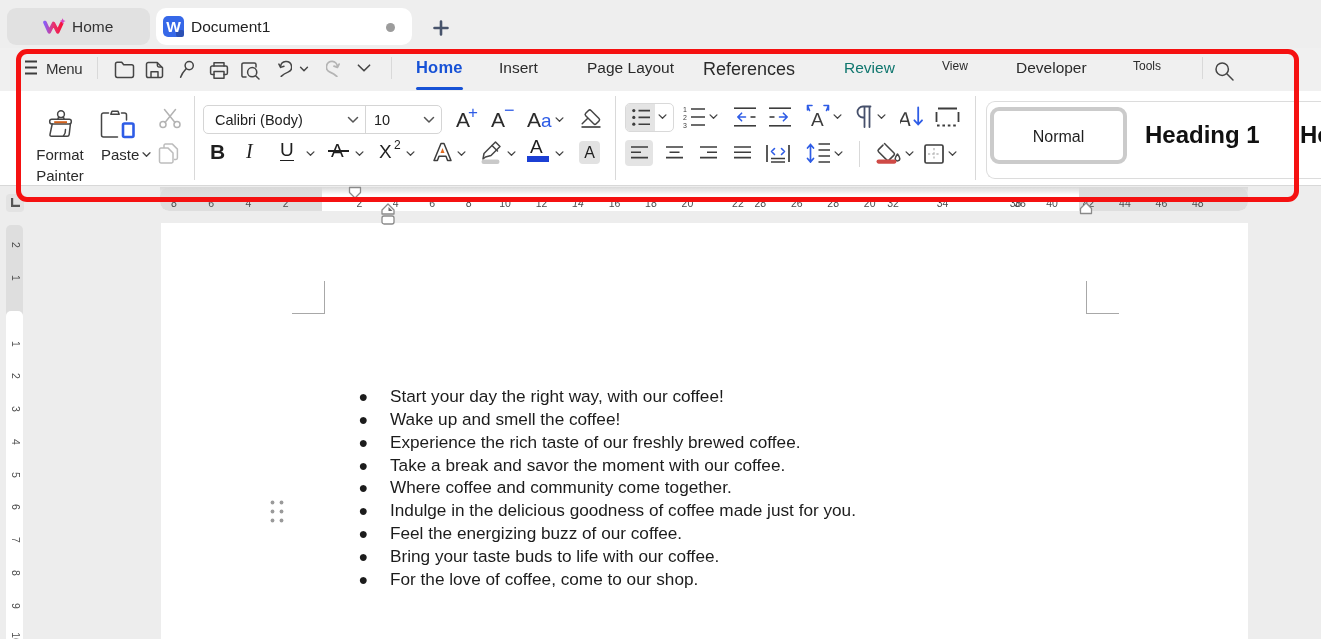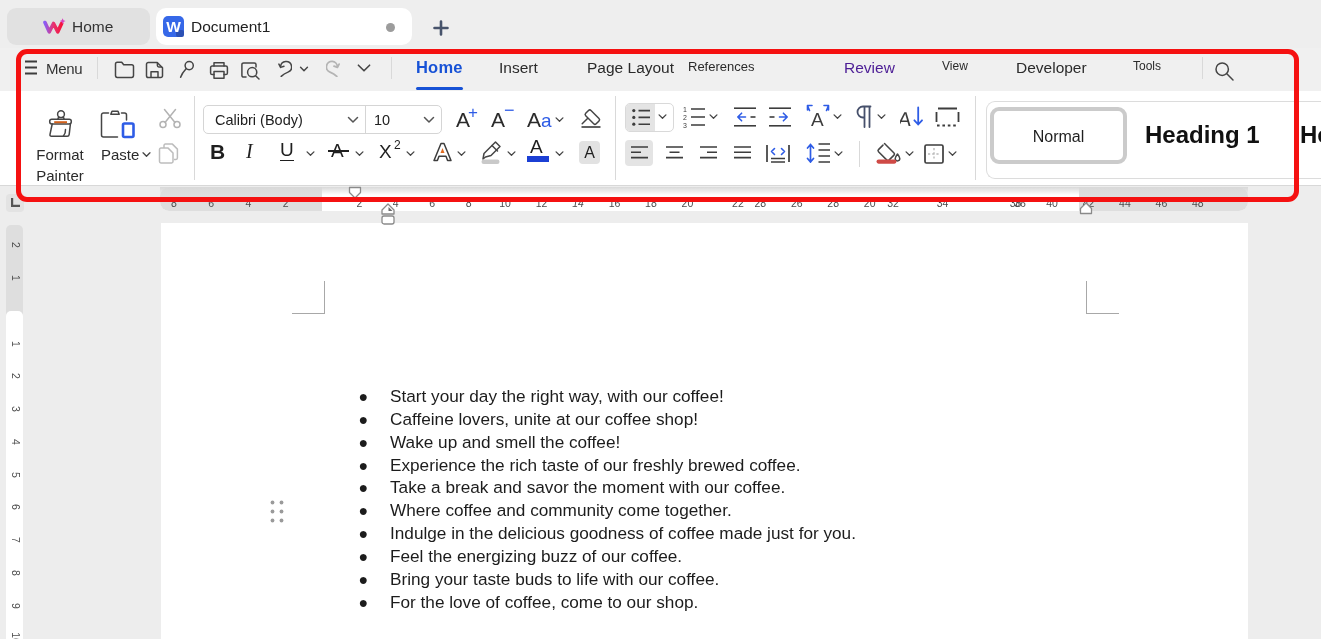--- a/index.html
+++ b/index.html
@@ -97,22 +97,22 @@
 
   <svg class="abs" style="left:357px;top:64px;" width="14" height="8" viewBox="0 0 17 10">
     <path d="M1.5 1.5 L8.5 8.5 L15.5 1.5" stroke="#454545" stroke-width="2" fill="none" stroke-linecap="round" stroke-linejoin="round"></path>
   </svg>
   <div class="sep" style="left:391px;top:57px;height:22px;"></div>
 
   <div class="abs" style="left:416px;top:58px;font-size:16.5px;font-weight:bold;color:#1752d6;letter-spacing:0.2px;">Home</div>
   <div class="abs" style="left:416px;top:87px;width:47px;height:3px;background:#1752d6;border-radius:2px;"></div>
   <div class="abs" style="left:499px;top:59px;font-size:15.5px;color:#2b2b2b;">Insert</div>
   <div class="abs" style="left:587px;top:59px;font-size:15.5px;color:#2b2b2b;">Page Layout</div>
-  <div class="abs" style="left:688px;top:59px;font-size:13px;color:#2b2b2b;">References</div>
-  <div class="abs" style="left:844px;top:59px;font-size:15.5px;color:#4c1d95;">Review</div>
+  <div class="abs" style="left:703px;top:59px;font-size:18px;color:#2b2b2b;">References</div>
+  <div class="abs" style="left:844px;top:59px;font-size:15.5px;color:#0f766e;">Review</div>
   <div class="abs" style="left:942px;top:59px;font-size:12px;color:#2b2b2b;">View</div>
   <div class="abs" style="left:1016px;top:59px;font-size:15.5px;color:#2b2b2b;">Developer</div>
   <div class="abs" style="left:1133px;top:59px;font-size:12px;color:#2b2b2b;">Tools</div>
   <div class="sep" style="left:1202px;top:57px;height:22px;"></div>
   <svg class="abs" style="left:1214px;top:61px;" width="21" height="21" viewBox="0 0 21 21">
     <circle class="ic" stroke-width="1.8" cx="8.2" cy="8.2" r="6.2"></circle>
     <path class="ic" stroke-width="1.8" d="M12.8 12.8 L19 19"></path>
   </svg>
 </div>
 
@@ -417,21 +417,20 @@
 
   <div class="abs" style="left:161px;top:223px;width:1087px;height:416px;background:#fff;"></div>
 
   <div class="abs" style="left:324px;top:281px;width:1px;height:32px;background:#a8a8a8;"></div>
   <div class="abs" style="left:292px;top:313px;width:33px;height:1px;background:#a8a8a8;"></div>
   <div class="abs" style="left:1086px;top:281px;width:1px;height:32px;background:#a8a8a8;"></div>
   <div class="abs" style="left:1086px;top:313px;width:33px;height:1px;background:#a8a8a8;"></div>
 
   <div class="abs" style="left:324px;top:385px;width:580px;font-size:17.2px;line-height:22.85px;color:#1c1c1c;">
     <div><span class="bt">●</span>Start your day the right way, with our coffee!</div>
-    <div><span class="bt">●</span>Caffeine lovers, unite at our coffee shop!</div>
     <div><span class="bt">●</span>Wake up and smell the coffee!</div>
     <div><span class="bt">●</span>Experience the rich taste of our freshly brewed coffee.</div>
     <div><span class="bt">●</span>Take a break and savor the moment with our coffee.</div>
     <div><span class="bt">●</span>Where coffee and community come together.</div>
     <div><span class="bt">●</span>Indulge in the delicious goodness of coffee made just for you.</div>
     <div><span class="bt">●</span>Feel the energizing buzz of our coffee.</div>
     <div><span class="bt">●</span>Bring your taste buds to life with our coffee.</div>
     <div><span class="bt">●</span>For the love of coffee, come to our shop.</div>
   </div>
 

